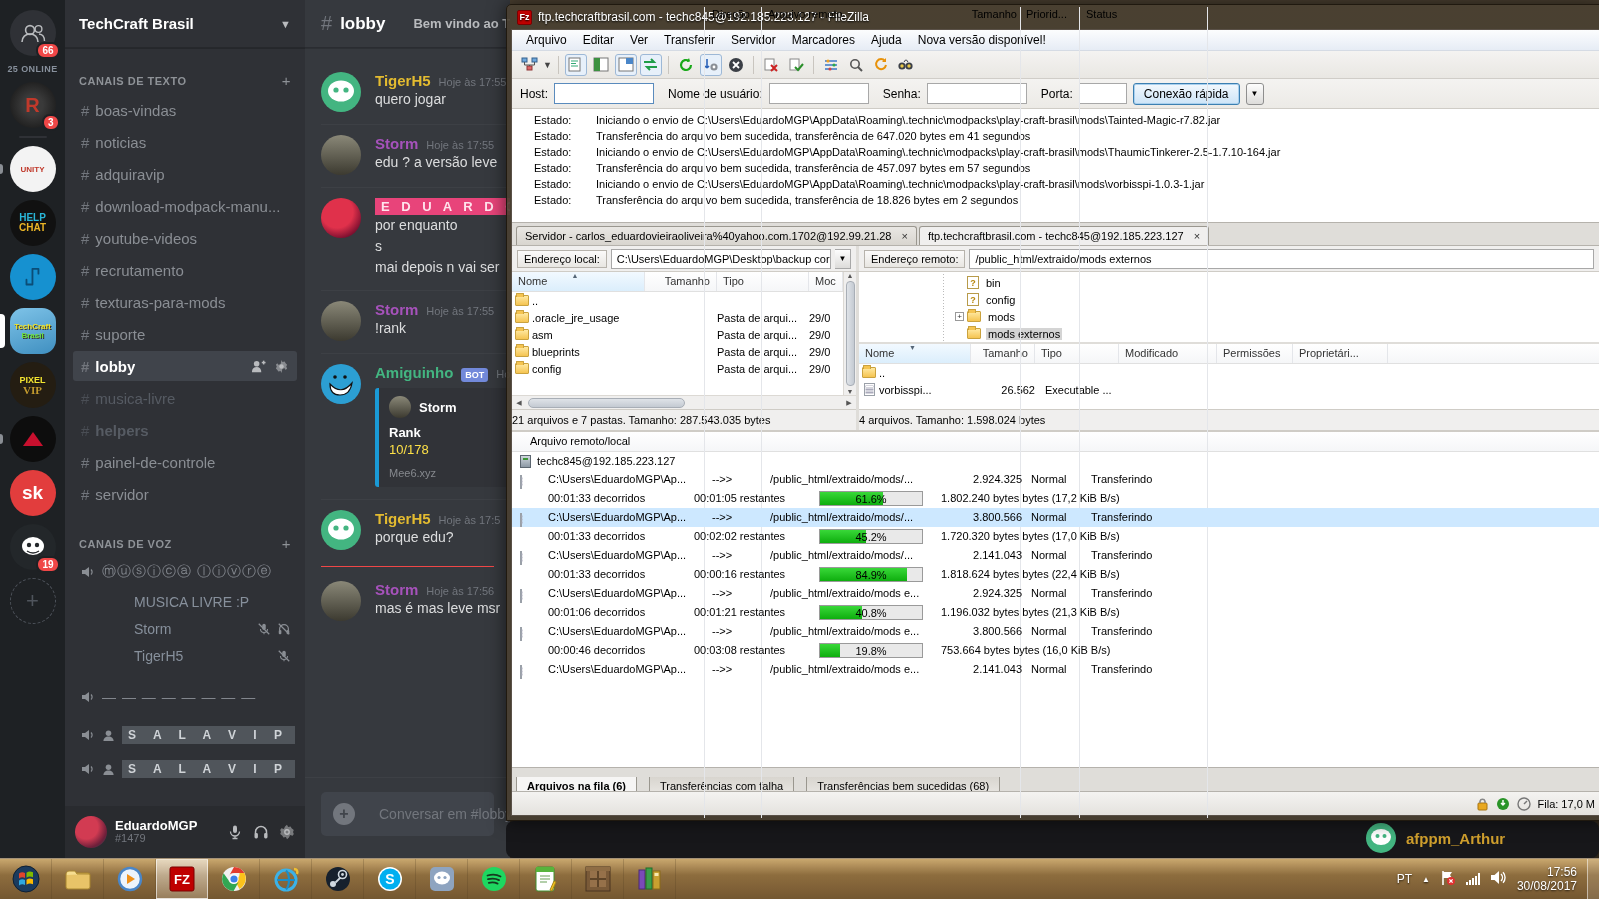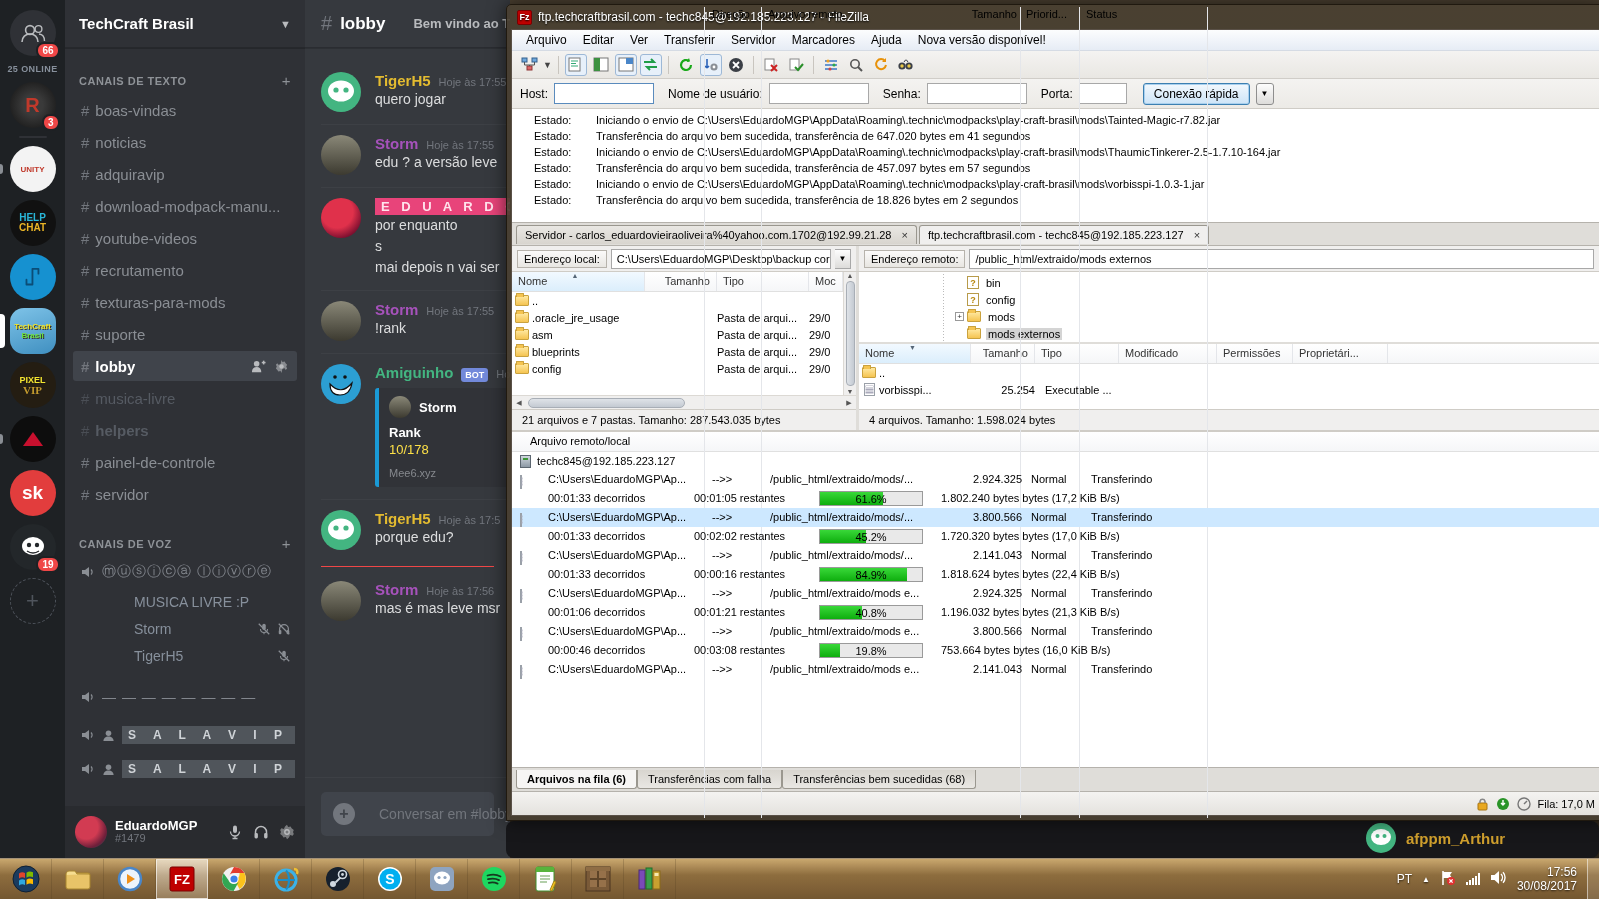--- a/index.html
+++ b/index.html
@@ -114,21 +114,21 @@
   .fz-quick { height:30px; background:linear-gradient(180deg,#f4f3f1,#eceae6); display:flex; align-items:center; gap:6px; padding:0 8px; border-bottom:1px solid #cfccc6; font-size:12px; color:#000; }
   .q-input { background:#fff; border:1px solid #a8a8a8; height:21px; }
   .qc-btn { height:22px; border:1px solid #3c7fb1; border-radius:3px; background:linear-gradient(180deg,#f2f8fd,#cde4f7);
             font-size:12px; padding:0 10px; cursor:pointer; box-shadow:0 0 0 1px #a9d0ee inset; }
   .qc-drop { width:18px; height:22px; border:1px solid #8e8e8e; border-radius:3px; background:linear-gradient(180deg,#fdfdfd,#dddcda);
              display:flex; align-items:center; justify-content:center; font-size:8px; cursor:pointer; }
   .fz-log { height:114px; background:#fff; border-bottom:1px solid #b5b2ac; overflow:hidden; padding:3px 0; font-size:11px; }
   .log-line { display:flex; line-height:16px; color:#000; }
   .log-label { width:84px; padding-left:22px; flex:none; }
   .log-text { white-space:nowrap; }
-  .fz-tabs { height:23px; background:#dfddd9; display:flex; align-items:flex-start; gap:2px; padding:2px 4px 0; border-bottom:1px solid #b5b2ac; }
+  .fz-tabs { height:23px; background:#dfddd9; display:flex; align-items:center; gap:2px; padding:2px 4px 0; border-bottom:1px solid #b5b2ac; }
   .fz-tab { display:flex; align-items:center; gap:10px; font-size:11px; padding:3px 8px; border:1px solid #9a978f; border-bottom:none;
             border-radius:3px 3px 0 0; background:linear-gradient(180deg,#e9e7e3,#d8d5cf); cursor:pointer; white-space:nowrap;}
   .fz-tab.active { background:#f0efee; }
   .tab-x { font-size:11px; color:#333; cursor:pointer; }
   .fz-addr-row { height:26px; display:flex; border-bottom:1px solid #cfccc6; background:#f0efee; }
   .addr-pane { display:flex; align-items:center; gap:4px; padding:0 5px; font-size:11px; }
   .addr-label { border:1px solid #b7b3ac; background:linear-gradient(180deg,#fbfafa,#e8e6e2); padding:2px 6px; white-space:nowrap;}
   .addr-value { background:#fff; border:1px solid #a8a8a8; height:20px; display:flex; align-items:center; padding:0 5px; white-space:nowrap; overflow:hidden; }
   .addr-drop { width:16px; height:20px; border:1px solid #a8a8a8; border-left:none; background:linear-gradient(180deg,#fdfdfd,#dddcda); display:flex; align-items:center; justify-content:center; font-size:8px; cursor:pointer;}
   .fz-panes { height:160px; display:flex; border-bottom:2px solid #cfccc6; }
@@ -142,21 +142,21 @@
   .fi { width:20px; flex:none; display:flex; justify-content:center; }
   .folder-ic { width:14px; height:11px; background:linear-gradient(180deg,#ffe9a2,#f5c451); border:1px solid #caa23e; border-radius:1px; position:relative;}
   .folder-ic::before { content:""; position:absolute; top:-3px; left:0; width:6px; height:3px; background:#f5c451; border:1px solid #caa23e; border-bottom:none; border-radius:1px 1px 0 0;}
   .page-ic { width:11px; height:13px; background:#fff; border:1px solid #9aa0a8; position:relative;}
   .page-ic::before { content:""; position:absolute; left:1px; top:2px; right:1px; height:1px; box-shadow:0 0 0 .5px #aab, 0 3px 0 .5px #aab, 0 6px 0 .5px #aab;}
   .q-ic { width:12px; height:13px; background:#fff; border:1px solid #b89b4a; color:#b8860b; font-size:9px; font-weight:bold; text-align:center; line-height:12px;}
   .fcell-name { flex:1; overflow:hidden; }
   .hscroll { height:14px; background:#f0efee; border-top:1px solid #dcd9d4; display:flex; align-items:center; flex:none;}
   .hs-arrow { width:14px; height:12px; font-size:7px; color:#555; display:flex; align-items:center; justify-content:center; cursor:pointer;}
   .hs-thumb { height:10px; background:linear-gradient(180deg,#dfe3e8,#c4cad2); border:1px solid #a8aeb6; border-radius:5px; flex:1; margin:0 2px; cursor:pointer;}
-  .pane-status { height:21px; background:#f0efee; border-top:1px solid #cfccc6; font-size:11px; color:#000; display:flex; align-items:center; padding:0 10px; flex:none; white-space:nowrap; overflow:hidden;}
+  .pane-status { height:21px; background:#f0efee; border-top:1px solid #cfccc6; font-size:11px; color:#000; display:flex; align-items:center; padding:0 0; flex:none; white-space:nowrap; overflow:hidden;}
   .rtree { height:72px; overflow:hidden; padding:2px 0 0 0; flex:none; border-bottom:2px solid #dfddd9; background:#fff;}
   .tree-item { display:flex; align-items:center; height:17px; font-size:11px; padding-left:108px; position:relative; white-space:nowrap; cursor:pointer;}
   .tree-guides { position:absolute; left:70px; top:0; bottom:0; width:40px;
      background-image:repeating-linear-gradient(180deg,#bbb 0 1px,transparent 1px 3px); background-size:1px 100%; background-repeat:repeat-y; background-position:14px 0;}
   .tree-exp { position:absolute; left:96px; top:4px; width:9px; height:9px; border:1px solid #999; background:#fff; font-size:8px; line-height:7px; text-align:center; color:#333;}
   .tree-item .lbl { margin-left:5px; padding:0 2px;}
   .tree-item.sel .lbl { background:#d4d4d4; }
   .vscroll { width:13px; background:#f0efee; border-left:1px solid #dcd9d4; flex:none; display:flex; flex-direction:column; align-items:center;}
   .vs-thumb { width:9px; flex:1; margin:2px 0; background:linear-gradient(90deg,#dfe3e8,#c4cad2); border:1px solid #a8aeb6; border-radius:4px;}
 
@@ -178,21 +178,21 @@
   .qc-prio { left:519px; width:55px; }
   .qc-status { left:579px; width:120px; }
   .qc-elapsed { left:36px; width:145px; }
   .qc-remaining { left:182px; width:145px; }
   .qc-bytes { left:429px; width:260px; }
   .qprog { position:absolute; left:307px; top:2px; width:104px; height:15px; border:1px solid #9a9a9a; background:#e9e9e9; }
   .qprog-fill { position:absolute; left:0; top:0; bottom:0; background:linear-gradient(180deg,#39d839,#0eae0e); }
   .qprog-label { position:absolute; inset:0; text-align:center; font-size:11px; line-height:15px; color:#000; }
   .qh-sep { border-right:1px solid #e4e6ea; position:absolute; top:2px; bottom:2px;}
 
-  .fz-qtabs { height:24px; background:#dfddd9; border-top:1px solid #b5b2ac; display:flex; align-items:flex-start; gap:0; padding:2px 4px 0; flex:none;}
+  .fz-qtabs { height:24px; background:#dfddd9; border-top:1px solid #b5b2ac; display:flex; align-items:flex-start; gap:12px; padding:9px 4px 0; flex:none;}
   .fz-qtab { font-size:11px; padding:3px 10px; border:1px solid #9a978f; border-top:none; border-radius:0 0 3px 3px;
              background:linear-gradient(180deg,#d8d5cf,#e9e7e3); cursor:pointer; white-space:nowrap;}
   .fz-qtab.active { background:#f6f5f4; font-weight:bold; }
   .fz-statusbar { height:24px; background:linear-gradient(180deg,#f4f3f1,#e4e2de); border-top:1px solid #b5b2ac; display:flex; align-items:center; justify-content:flex-end; gap:6px; padding:0 4px; font-size:11px; flex:none;}
   .sb-ic { width:15px; height:15px; display:flex; align-items:center; justify-content:center; cursor:pointer;}
 
   
   #taskbar { position:absolute; left:0; bottom:0; width:100%; height:41px; z-index:10;
              background:linear-gradient(180deg, rgba(210,175,115,.95), rgba(150,115,65,.92) 40%, rgba(120,90,50,.95));
              border-top:1px solid rgba(255,255,255,.35); display:flex; align-items:stretch; }
@@ -728,21 +728,21 @@
 
       <div class="fz-quick">
         <span>Host:</span>
         <span class="q-input" style="width:100px; border-color:#5a8bbd;"></span>
         <span style="margin-left:8px;">Nome de usuário:</span>
         <span class="q-input" style="width:100px;"></span>
         <span style="margin-left:8px;">Senha:</span>
         <span class="q-input" style="width:100px;"></span>
         <span style="margin-left:8px;">Porta:</span>
         <span class="q-input" style="width:48px;"></span>
-        <button class="qc-btn" style="margin-left:10px;">Conexão rápida</button>
+        <button class="qc-btn" style="">Conexão rápida</button>
         <span class="qc-drop">▼</span>
       </div>
 
       <div class="fz-log">
 
           <div class="log-line">
             <span class="log-label">Estado:</span>
             <span class="log-text">Iniciando o envio de C:\Users\EduardoMGP\AppData\Roaming\.technic\modpacks\play-craft-brasil\mods\Tainted-Magic-r7.82.jar</span>
           </div>
 
@@ -913,21 +913,21 @@
               <span class="fi">
                   <span class="folder-ic"></span>
                 </span>
               <span>..</span>
             </div>
             <div class="file-row">
               <span class="fi">
                   <span class="page-ic"></span>
                 </span>
               <span style="width:92px; flex:none; overflow:hidden;">vorbisspi...</span>
-              <span style="width:64px; text-align:right; flex:none;">25.254</span>
+              <span style="width:64px; text-align:right; flex:none;">26.562</span>
               <span style="padding-left:10px;">Executable ...</span>
             </div>
           </div>
           <div class="pane-status">4 arquivos. Tamanho: 1.598.024 bytes</div>
         </div>
       </div>
 
       <div class="fz-queue">
         <div class="q-header">
           <span class="qc" style="left:18px; position:relative; padding:3px 0;">Arquivo remoto/local</span>

